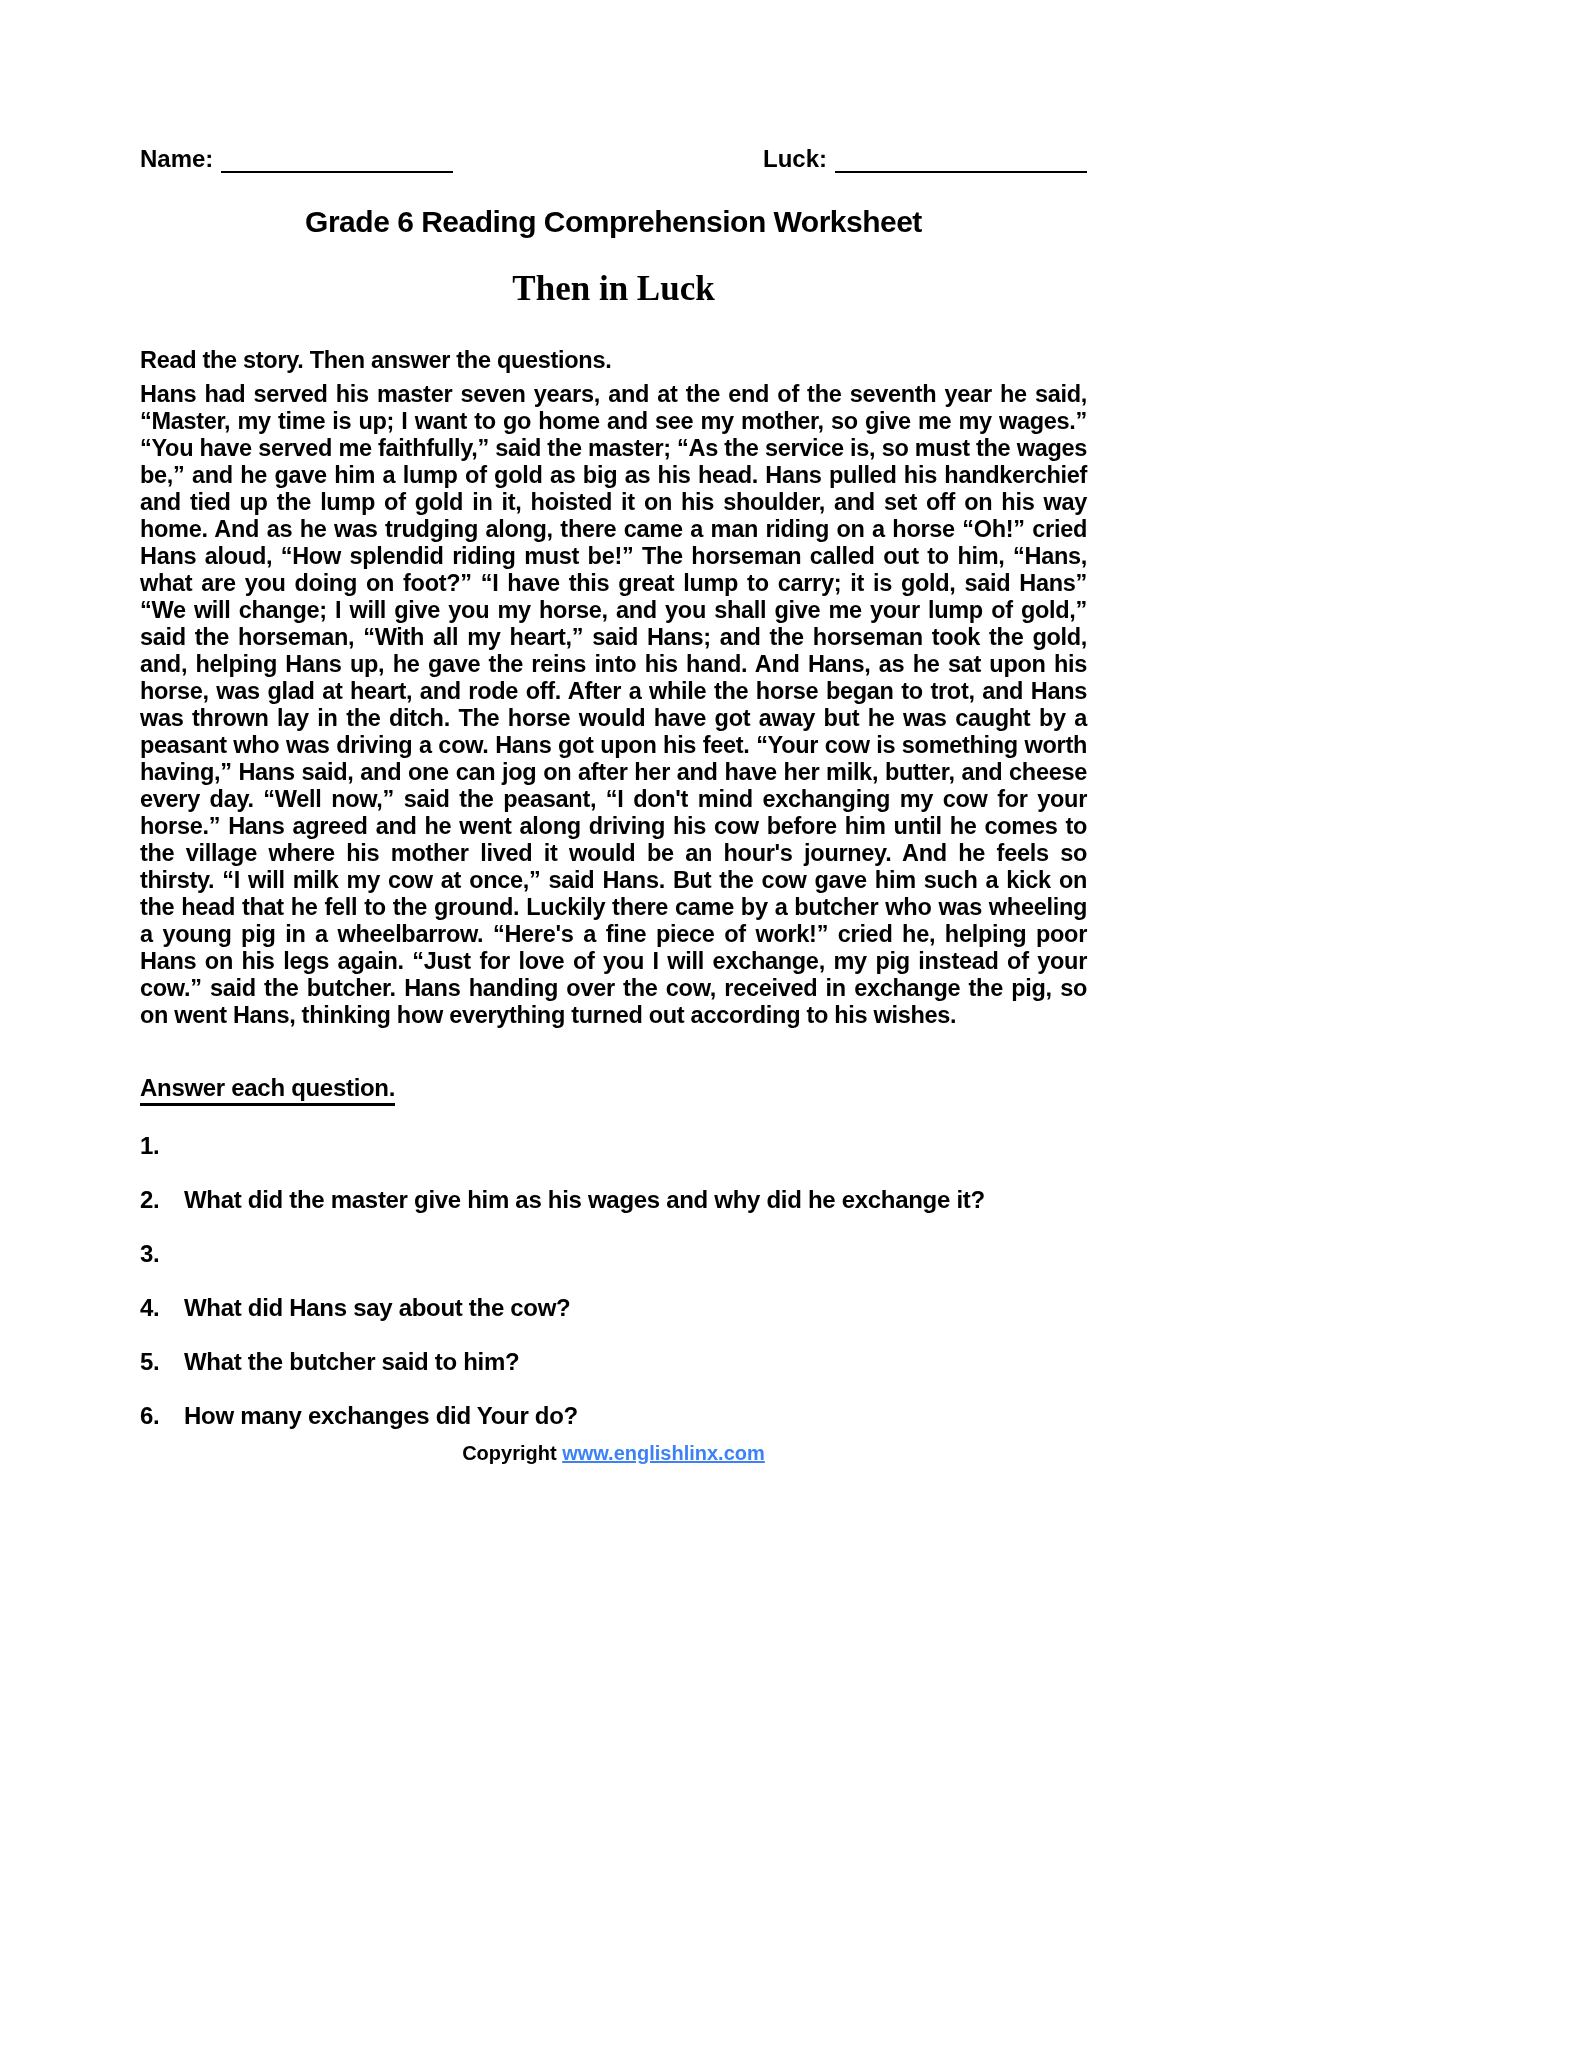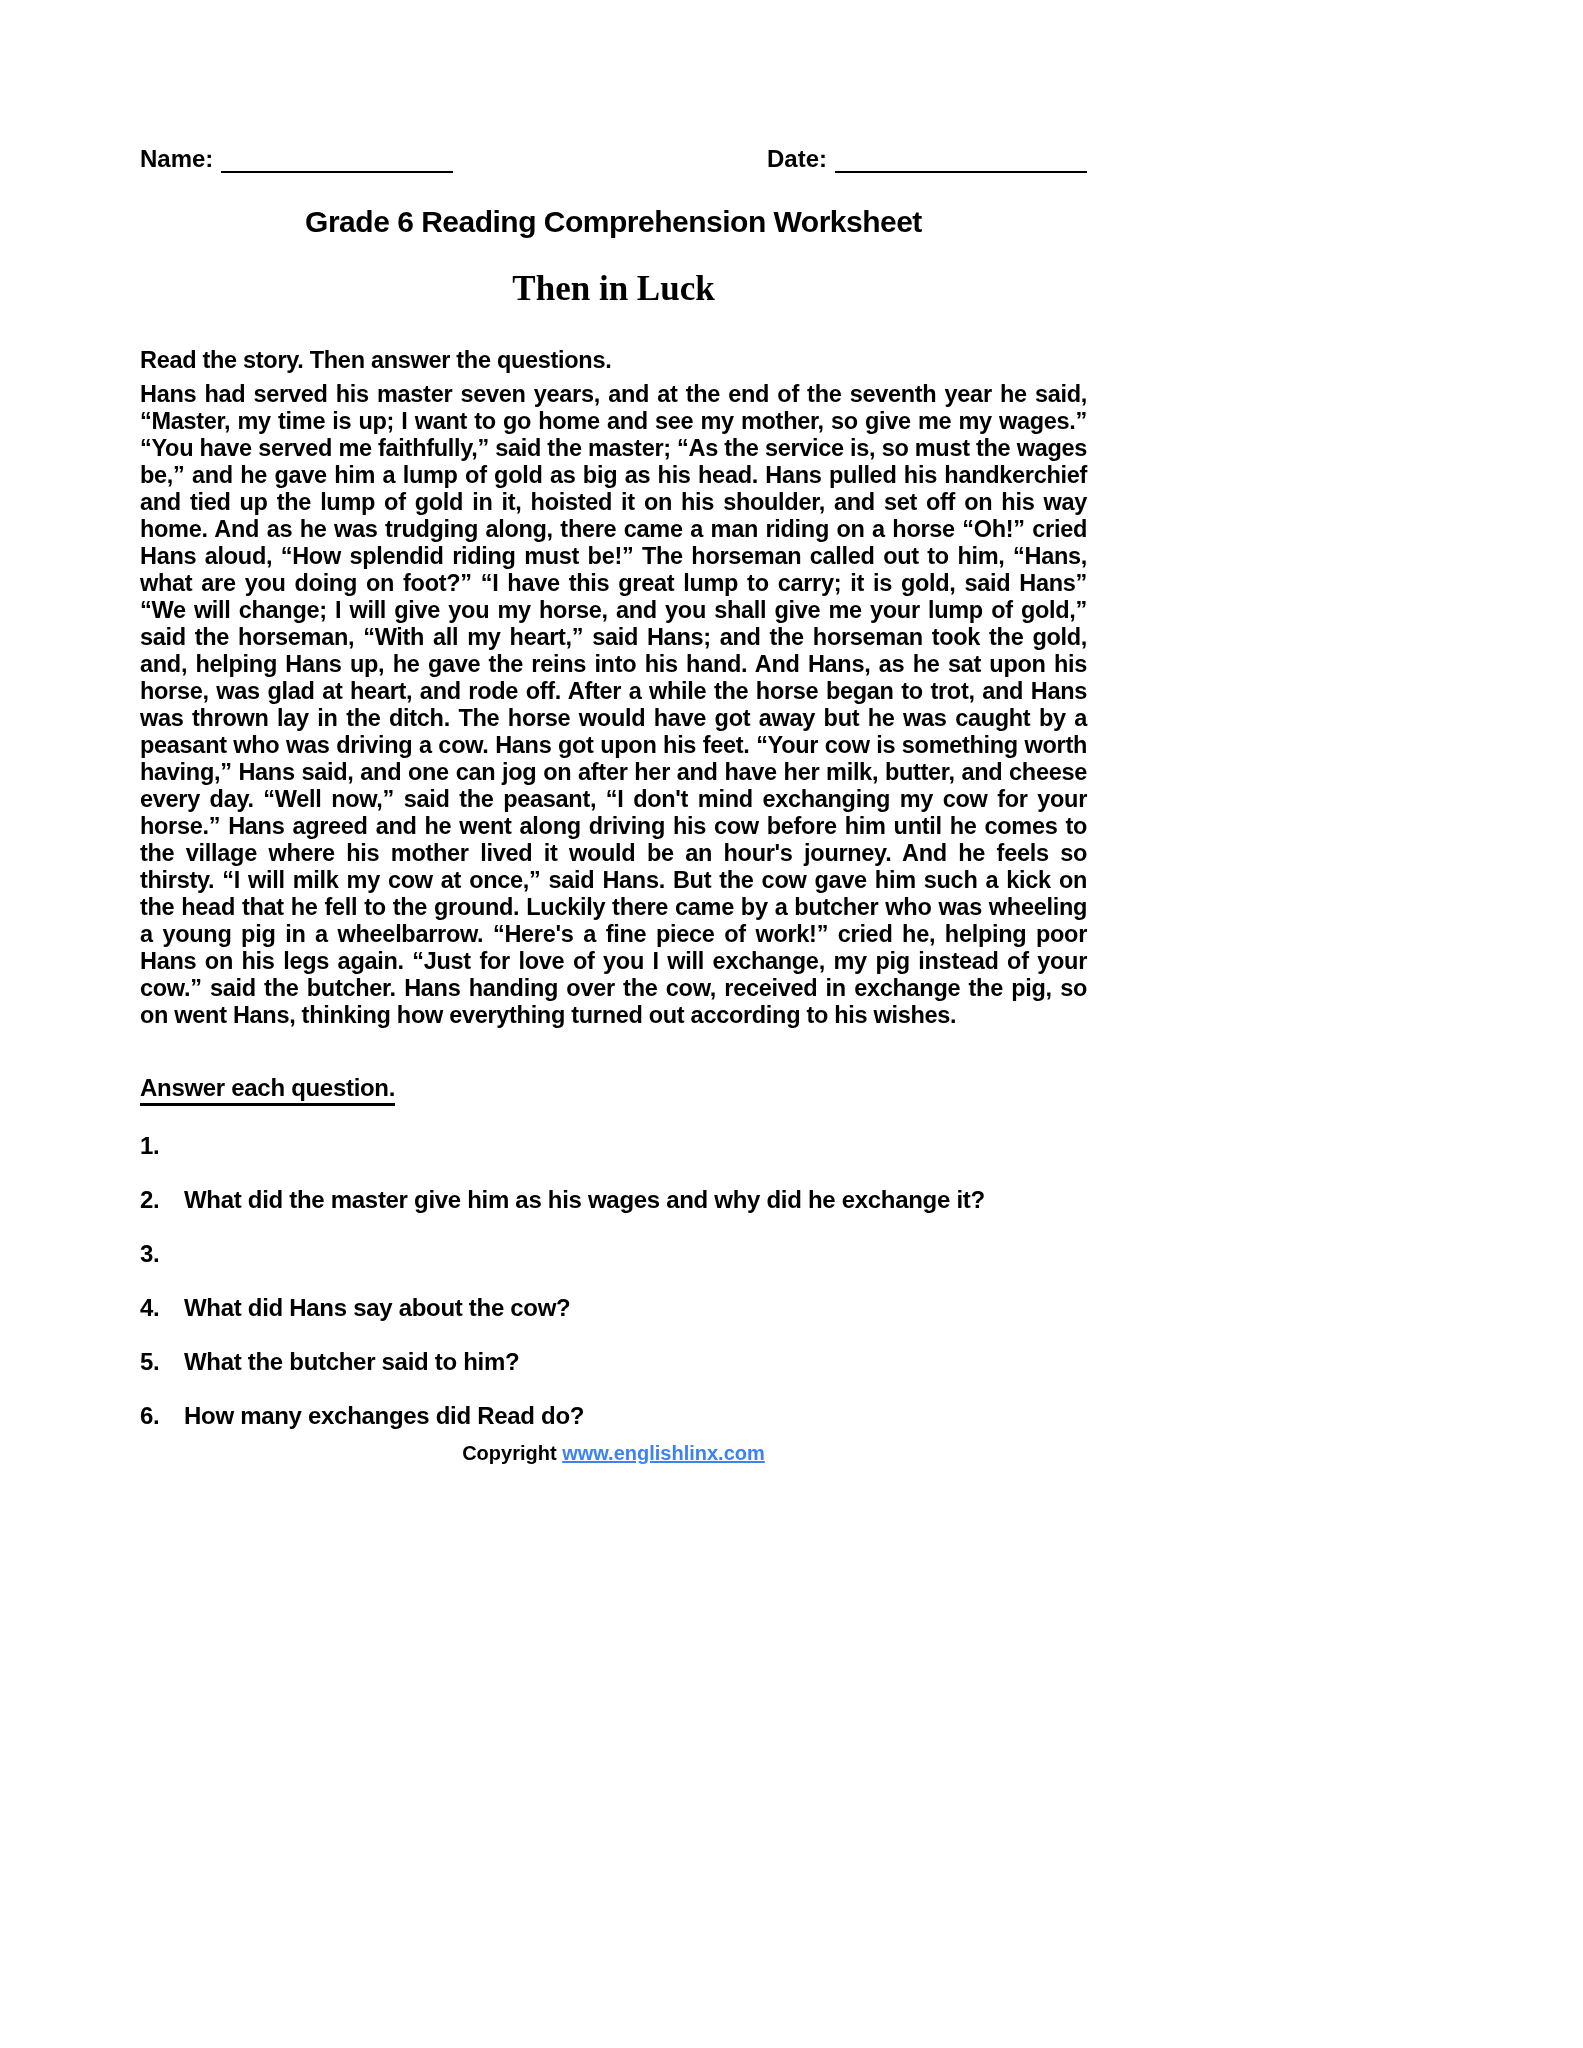--- a/index.html
+++ b/index.html
@@ -105,21 +105,21 @@
 </head>
 <body>
 
 <div class="page">
   <div class="content">
 
     <div class="header-row">
       <span>Name:</span>
       <span class="blank-line name-line"></span>
       <div class="date-group">
-        <span>Date:</span>
+        <span>Luck:</span>
         <span class="blank-line date-line"></span>
       </div>
     </div>
 
     <div class="worksheet-title">Grade 6 Reading Comprehension Worksheet</div>
 
     <div class="story-title">Then in Luck</div>
 
     <div class="instructions">Read the story. Then answer the questions.</div>
 
@@ -142,21 +142,21 @@
         <div class="question-item">
           <span class="question-number">4.</span>
           <span>What did Hans say about the cow?</span>
         </div>
         <div class="question-item">
           <span class="question-number">5.</span>
           <span>What the butcher said to him?</span>
         </div>
         <div class="question-item">
           <span class="question-number">6.</span>
-          <span>How many exchanges did Read do?</span>
+          <span>How many exchanges did Your do?</span>
         </div>
       </div>
     </div>
 
     <div class="footer">
       <span>Copyright</span>
       <a>www.englishlinx.com</a>
     </div>
 
   </div>

